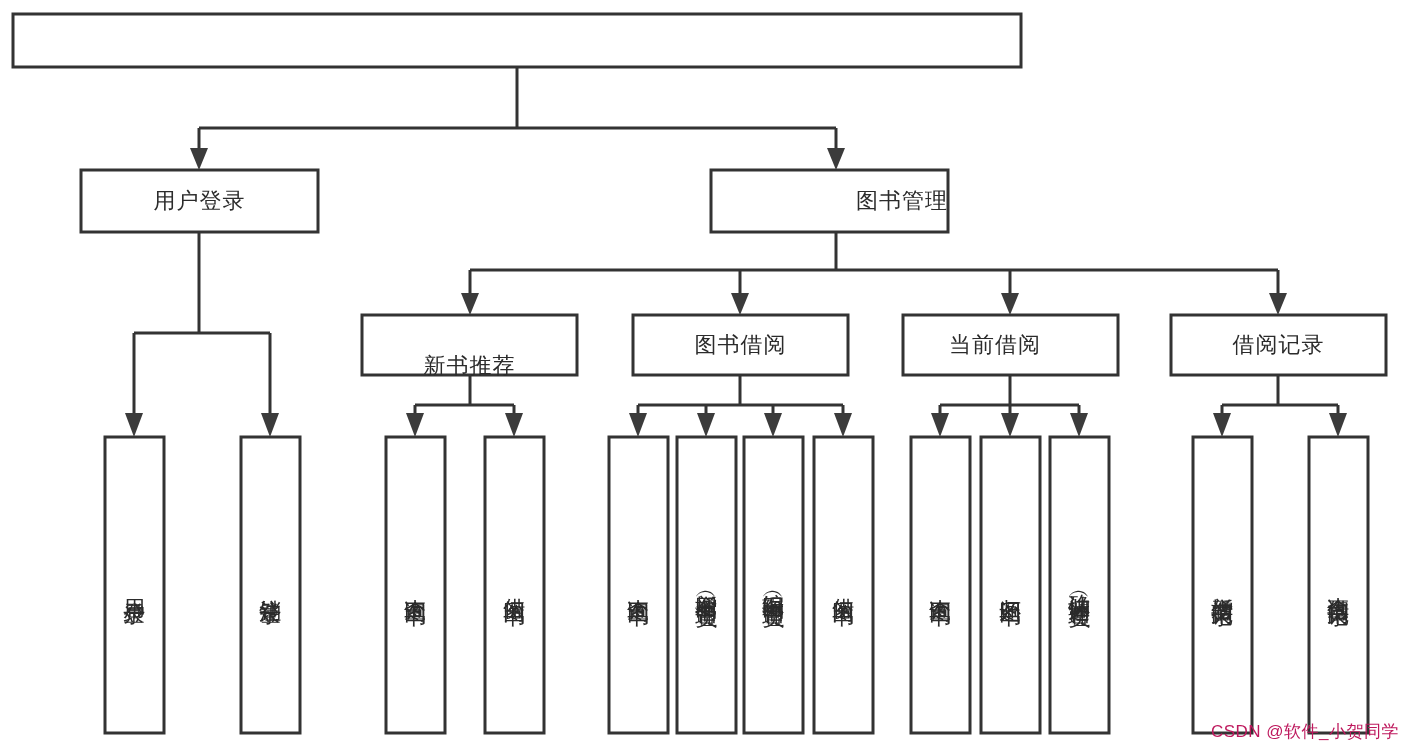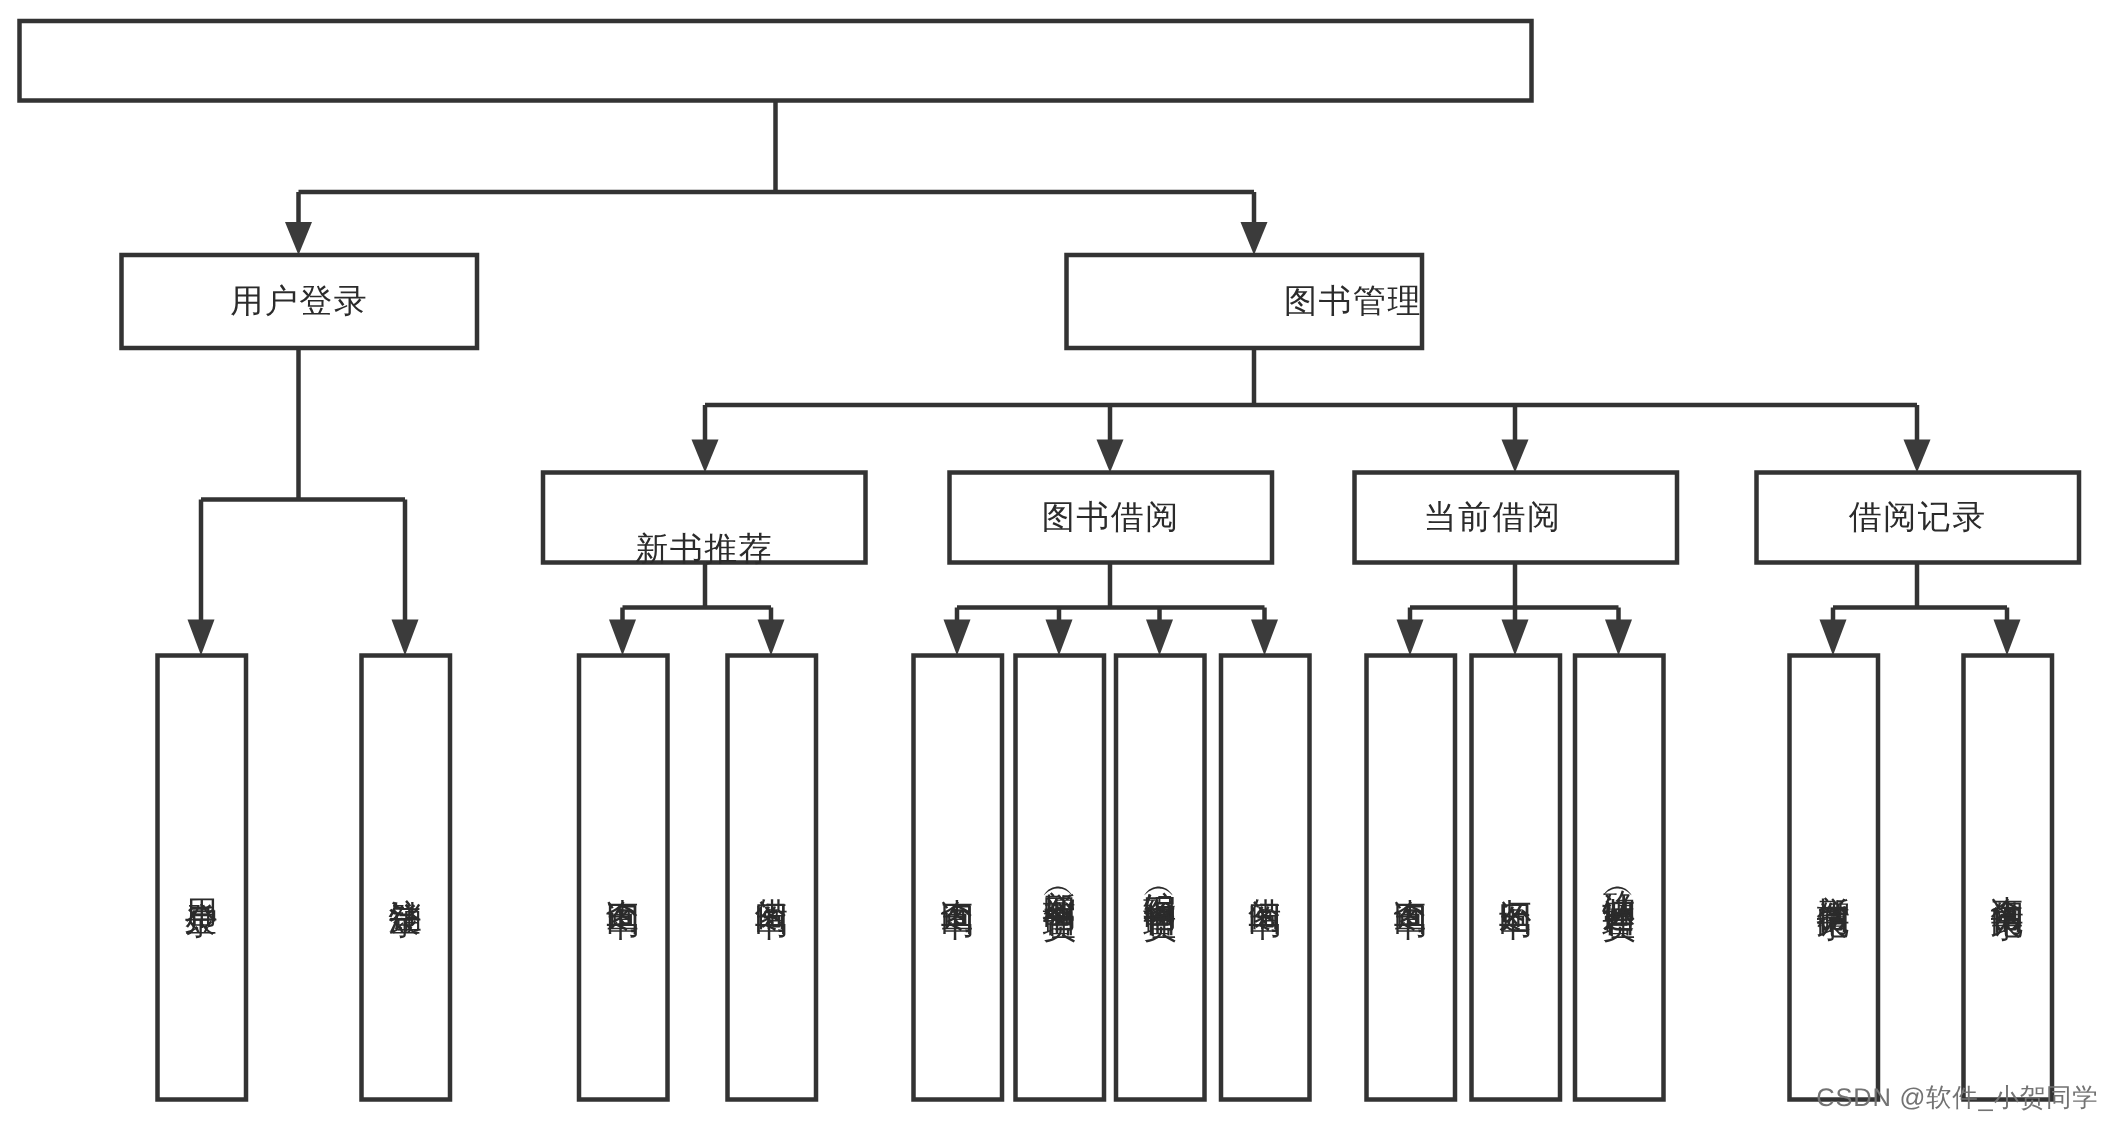--- a/index.html
+++ b/index.html
@@ -73,21 +73,21 @@
     color: #2b2b2b;
     letter-spacing: 1px;
     white-space: nowrap;
   }
   #watermark {
     position: absolute;
     right: 6px;
     bottom: 4px;
     font-family: "Liberation Sans", "DejaVu Sans", sans-serif;
     font-size: 17px;
-    color: #737373;
+    color: #be185d;
     white-space: nowrap;
     letter-spacing: 0.5px;
     margin-top: 41px;
   }
 </style>
 </head>
 <body>
 
 <div id="diagram-root">
 

